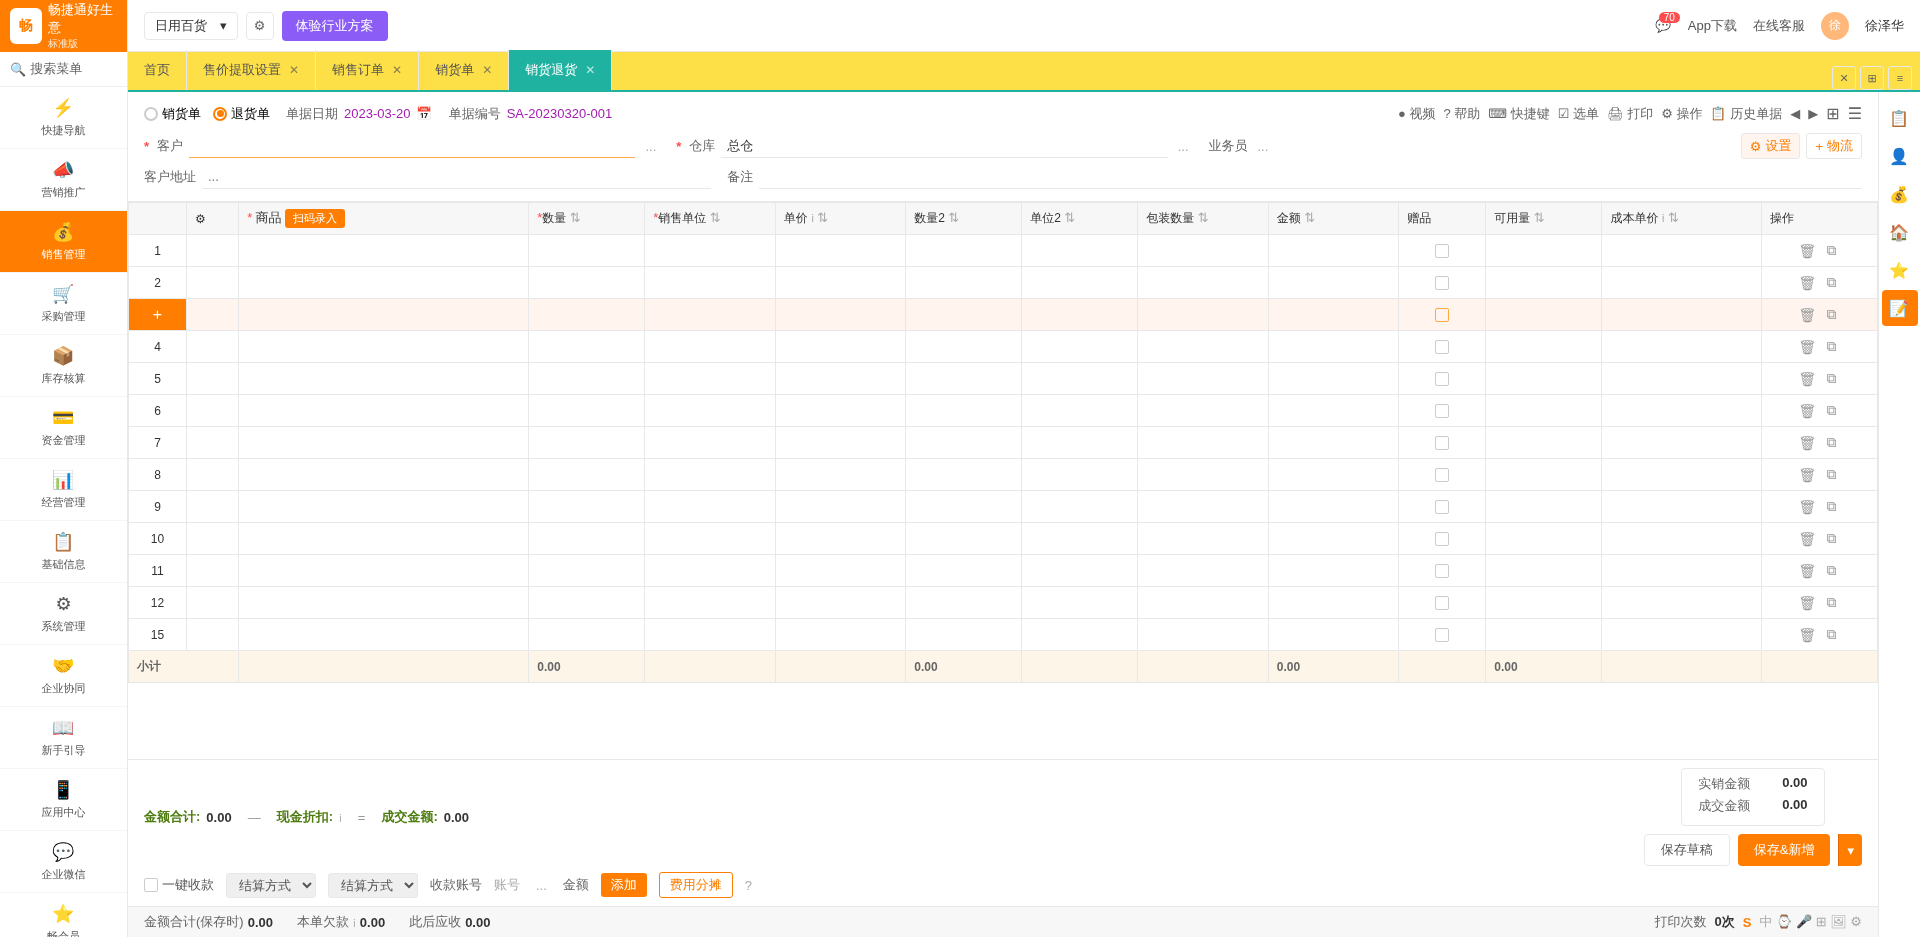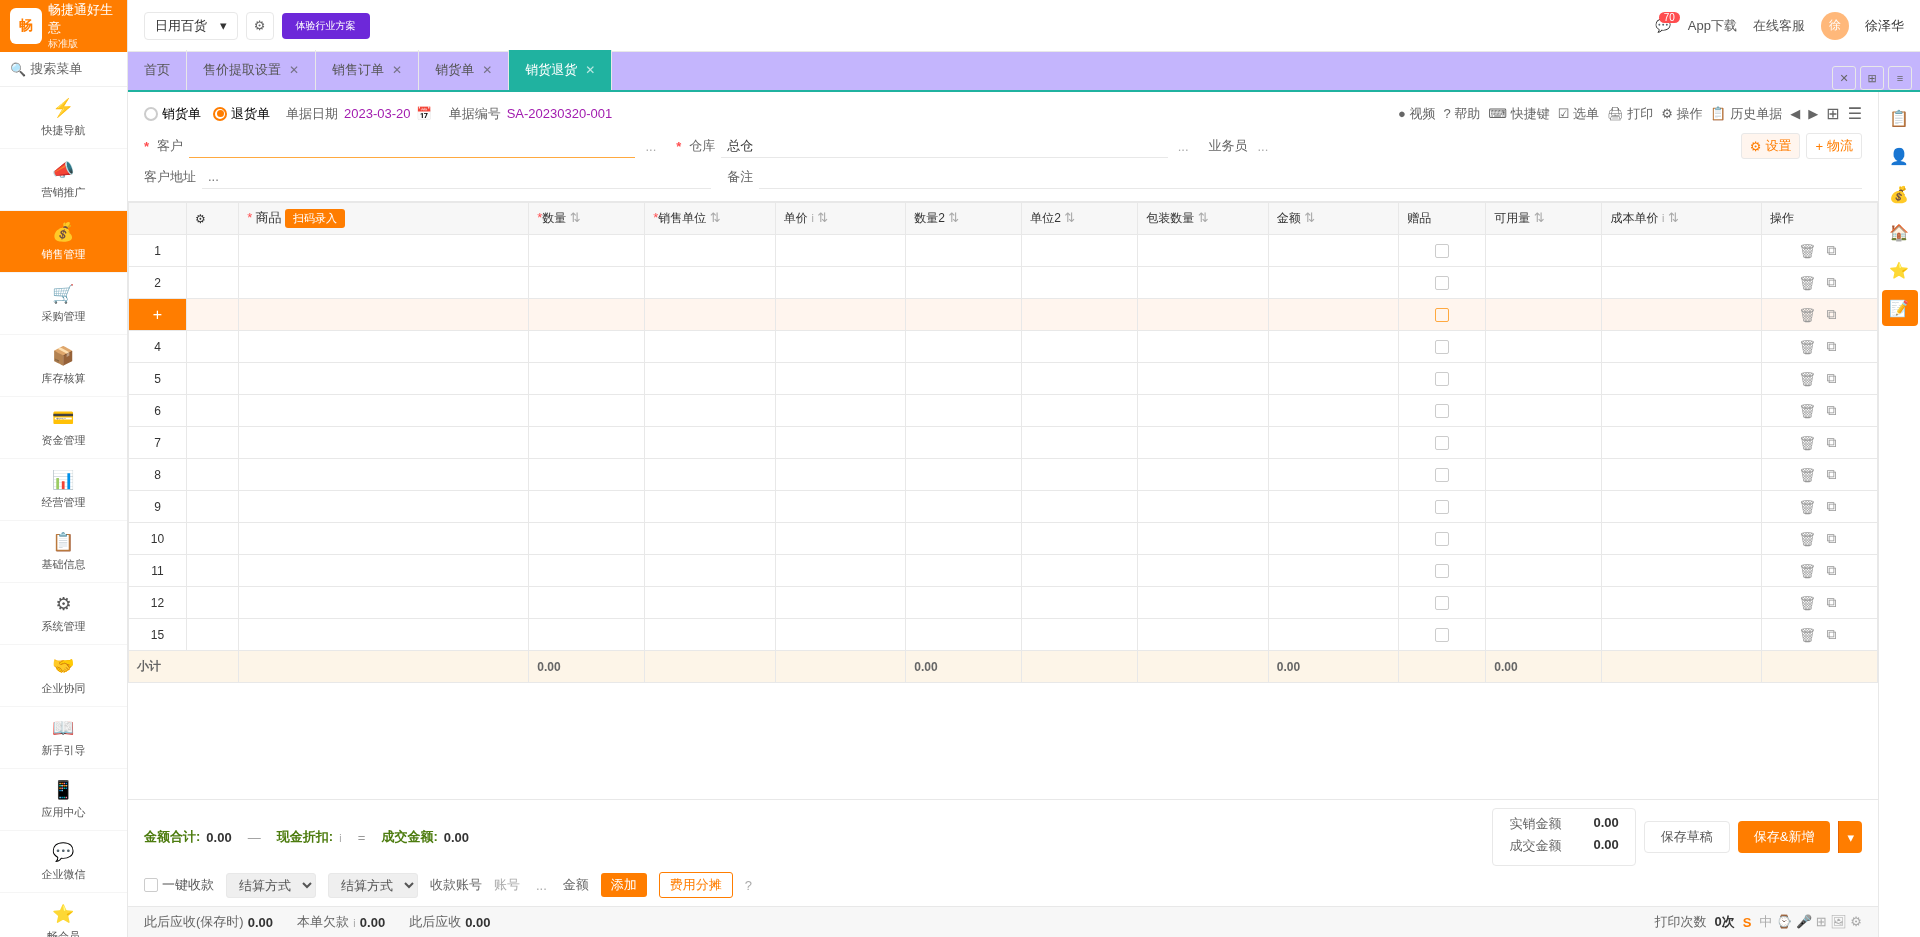--- a/index.html
+++ b/index.html
@@ -17,29 +17,29 @@
     .sidebar-nav-item .nav-label { font-size: 11px; }
 
     
     .main { flex: 1; display: flex; flex-direction: column; overflow: hidden; }
 
     
     .topbar { height: 52px; background: #fff; display: flex; align-items: center; justify-content: space-between; padding: 0 16px; border-bottom: 1px solid #e8e8e8; flex-shrink: 0; }
     .topbar-left { display: flex; align-items: center; gap: 8px; }
     .topbar-select { display: flex; align-items: center; gap: 13px; border: 1px solid #e8e8e8; border-radius: 4px; padding: 4px 10px; cursor: pointer; color: #333; }
     .topbar-settings { width: 28px; height: 28px; display: flex; align-items: center; justify-content: center; border: 1px solid #e8e8e8; border-radius: 4px; cursor: pointer; color: #666; }
-    .topbar-btn { background: #6d28d9; color: #fff; border: none; border-radius: 4px; padding: 6px 14px; cursor: pointer; font-size: 10px; }
+    .topbar-btn { background: #8b5cf6; color: #fff; border: none; border-radius: 4px; padding: 6px 14px; cursor: pointer; font-size: 13px; }
     .topbar-right { display: flex; align-items: center; gap: 16px; color: #555; }
     .topbar-badge { position: relative; }
     .badge { background: #ff4d4f; color: #fff; border-radius: 10px; padding: 0 5px; font-size: 10px; position: absolute; top: -6px; right: -8px; }
     .topbar-avatar { width: 28px; height: 28px; background: #ffb87a; border-radius: 50%; display: flex; align-items: center; justify-content: center; color: #fff; font-size: 12px; }
     .topbar-username { color: #333; }
 
     
-    .tabbar { height: 40px; background: #c4b5fd; display: flex; align-items: flex-end; border-bottom: 2px solid #20b2a0; flex-shrink: 0; padding-left: 0; justify-content: flex-end; }
+    .tabbar { height: 40px; background: #fde047; display: flex; align-items: flex-end; border-bottom: 2px solid #20b2a0; flex-shrink: 0; padding-left: 0; justify-content: flex-end; }
     .tab { padding: 8px 16px; cursor: pointer; color: #555; border-right: 1px solid #e8e8e8; display: flex; align-items: center; gap: 4px; height: 40px; font-size: 13px; }
     .tab.active { background: #20b2a0; color: #fff; }
     .tab .tab-close { margin-left: 4px; color: inherit; opacity: 0.7; font-size: 12px; }
     .tab-controls { margin-left: auto; display: flex; align-items: center; padding-right: 8px; gap: 4px; }
     .tab-ctrl-btn { width: 24px; height: 24px; display: flex; align-items: center; justify-content: center; border: 1px solid #e8e8e8; border-radius: 3px; cursor: pointer; color: #666; font-size: 11px; }
     .form-card { background: #fff; margin: 0; padding: 12px 16px; border-bottom: 1px solid #e8e8e8; }
 
     
     .form-header { display: flex; align-items: center; gap: 16px; margin-bottom: 10px; }
     .radio-group { display: flex; gap: 12px; align-items: center; }
@@ -700,21 +700,21 @@
           <div class="amount-field">
             <span class="amount-label">现金折扣:</span>
             <span class="info-icon">ℹ</span>
           </div>
           <span class="equals-icon">=</span>
           <div class="amount-field">
             <span class="amount-label">成交金额:</span>
             <span class="amount-value">0.00</span>
           </div>
 
-          <div style="margin-left:auto; display:flex; align-items:center; gap:8px;">
+          <div style="margin-left:auto; display:flex; align-items:center; gap:8px;flex-direction:column;">
             <div style="background:#fff; border:1px solid #e8e8e8; border-radius:4px; padding:6px 16px;">
               <div class="summary-row">
                 <span class="summary-label">实销金额</span>
                 <span class="summary-value">0.00</span>
               </div>
               <div class="summary-row">
                 <span class="summary-label">成交金额</span>
                 <span class="summary-value">0.00</span>
               </div>
             </div>
@@ -741,21 +741,21 @@
           <span class="field-dots">...</span>
           <span style="color:#666;">金额</span>
           <button class="add-btn">添加</button>
           <button class="split-btn">费用分摊</button>
           <span class="help-icon">?</span>
         </div>
       </div>
 
       <div class="status-bar">
         <div class="status-item">
-          <span>此后应收(保存时)</span>
+          <span>金额合计(保存时)</span>
           <span class="status-value">0.00</span>
         </div>
         <div class="status-item">
           <span>本单欠款</span>
           <span class="info-icon">ℹ</span>
           <span class="status-value">0.00</span>
         </div>
         <div class="status-item">
           <span>此后应收</span>
           <span class="status-value">0.00</span>

